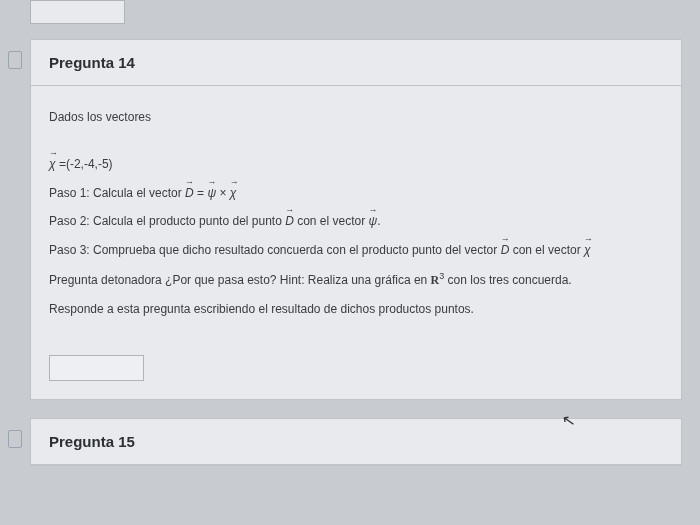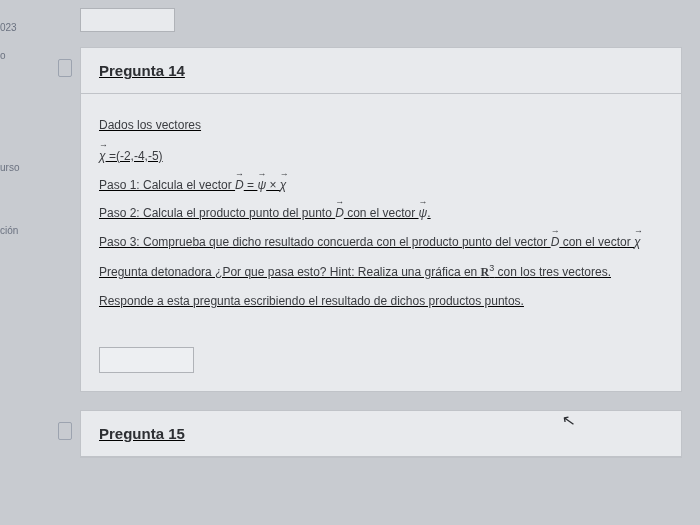--- a/index.html
+++ b/index.html
@@ -31,23 +31,21 @@
       font-size: 10px;
       color: #6b7280;
       left: 0;
     }
     .sidebar-023 { top: 22px; }
     .sidebar-o { top: 50px; }
     .sidebar-urso { top: 162px; }
     .sidebar-cion { top: 225px; }
     .main-area {
       flex: 1;
-      padding-top: 8px;
       padding-right: 18px;
-      text-decoration: underline;
     }
     .top-input-row {
       margin-bottom: 15px;
       margin-left: 30px;
     }
     .small-input {
       width: 95px;
       height: 24px;
       border: 1px solid #b0b3b8;
       background: #e8eaed;
@@ -90,21 +88,21 @@
       font-size: 15px;
       color: #2d2f33;
     }
     .card-body {
       padding: 20px 18px 18px 18px;
       font-size: 12px;
       color: #3a3c40;
       line-height: 1.9;
     }
     .intro-line {
-      margin-bottom: 8px;
+      margin-bottom: 24px;
     }
     .vec-line {
       margin-bottom: 6px;
     }
     .step-line {
       margin-bottom: 6px;
     }
     .answer-input {
       margin-top: 28px;
       width: 95px;
@@ -136,45 +134,39 @@
       bottom: 95px;
       font-size: 16px;
       color: #2d2f33;
       transform: rotate(-10deg);
     }
   </style>
 </head>
 <body>
 
 <div class="page-wrapper">
-  <div class="sidebar">
-    <div class="sidebar-text sidebar-023">023</div>
-    <div class="sidebar-text sidebar-o">o</div>
-    <div class="sidebar-text sidebar-urso">urso</div>
-    <div class="sidebar-text sidebar-cion">ción</div>
-  </div>
 
   <div class="main-area">
     <div class="top-input-row">
       <input type="text" class="small-input" style="">
     </div>
 
     <div class="question-block">
       <div class="flag-col">
         <div class="flag-icon"></div>
       </div>
       <div class="card">
         <div class="card-header">Pregunta 14</div>
         <div class="card-body">
           <div class="intro-line">Dados los vectores</div>
           <div class="vec-line"><span class="vec">χ</span> =(-2,-4,-5)</div>
           <div class="step-line"><span>Paso 1: Calcula el vector </span><span class="vec">D</span><span> = </span><span class="vec">ψ</span><span> × </span><span class="vec">χ</span></div>
           <div class="step-line"><span>Paso 2: Calcula el producto punto del punto </span><span class="vec">D</span><span> con el vector </span><span class="vec">ψ</span><span>.</span></div>
           <div class="step-line"><span>Paso 3: Comprueba que dicho resultado concuerda con el producto punto del vector </span><span class="vec">D</span><span> con el vector </span><span class="vec">χ</span></div>
-          <div class="step-line"><span>Pregunta detonadora ¿Por que pasa esto? Hint: Realiza una gráfica en </span><span class="math-R">R</span><sup>3</sup><span> con los tres vectores.</span></div>
+          <div class="step-line"><span>Pregunta detonadora ¿Por que pasa esto? Hint: Realiza una gráfica en </span><span class="math-R">R</span><sup>3</sup><span> con los tres concuerda.</span></div>
           <div class="step-line">Responde a esta pregunta escribiendo el resultado de dichos productos puntos.</div>
           <input type="text" class="answer-input" style="">
         </div>
       </div>
     </div>
 
     <div class="question-block">
       <div class="flag-col">
         <div class="flag-icon"></div>
       </div>

